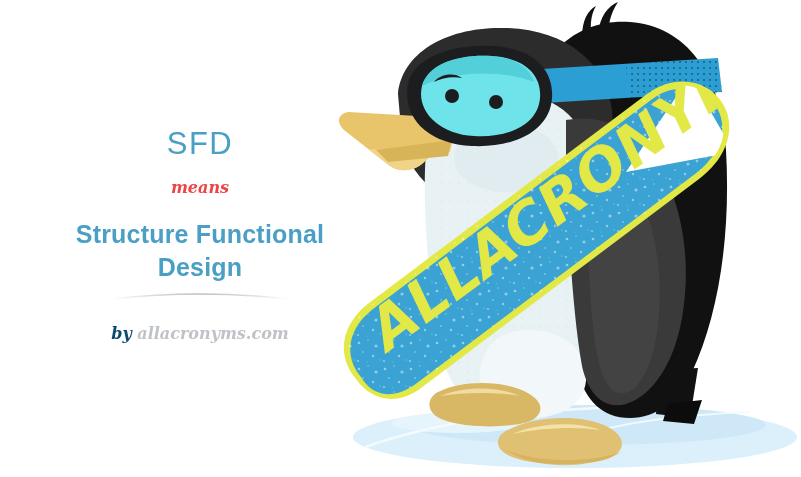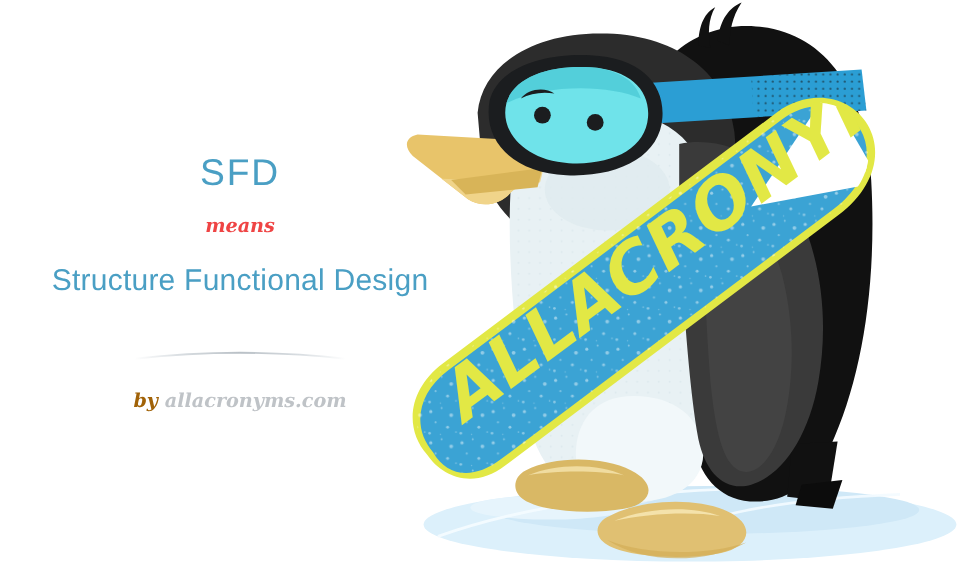--- a/index.html
+++ b/index.html
@@ -53,21 +53,21 @@
     line-height: 1;
   }
   .expansion {
     position: absolute;
     left: 40px;
     top: 218px;
     width: 320px;
     text-align: center;
     font-family: "Liberation Sans", sans-serif;
     font-size: 25px;
-    font-weight: 400;
+    font-weight: 700;
     color: #4a9fc4;
     line-height: 1.32;
     letter-spacing: 0.2px;
   }
   .divider {
     position: absolute;
     left: 110px;
     top: 288px;
     width: 180px;
     height: 14px;
@@ -79,21 +79,21 @@
     width: 400px;
     text-align: center;
     font-family: "DejaVu Serif", serif;
     font-size: 16px;
     font-weight: 700;
     font-style: italic;
     color: #bfc3c7;
     line-height: 1;
   }
   .source .by {
-    color: #a16207;
+    color: #0c4a6e;
   }
 
   
   .illustration {
     position: absolute;
     left: 330px;
     top: 0;
     width: 471px;
     height: 477px;
   }

